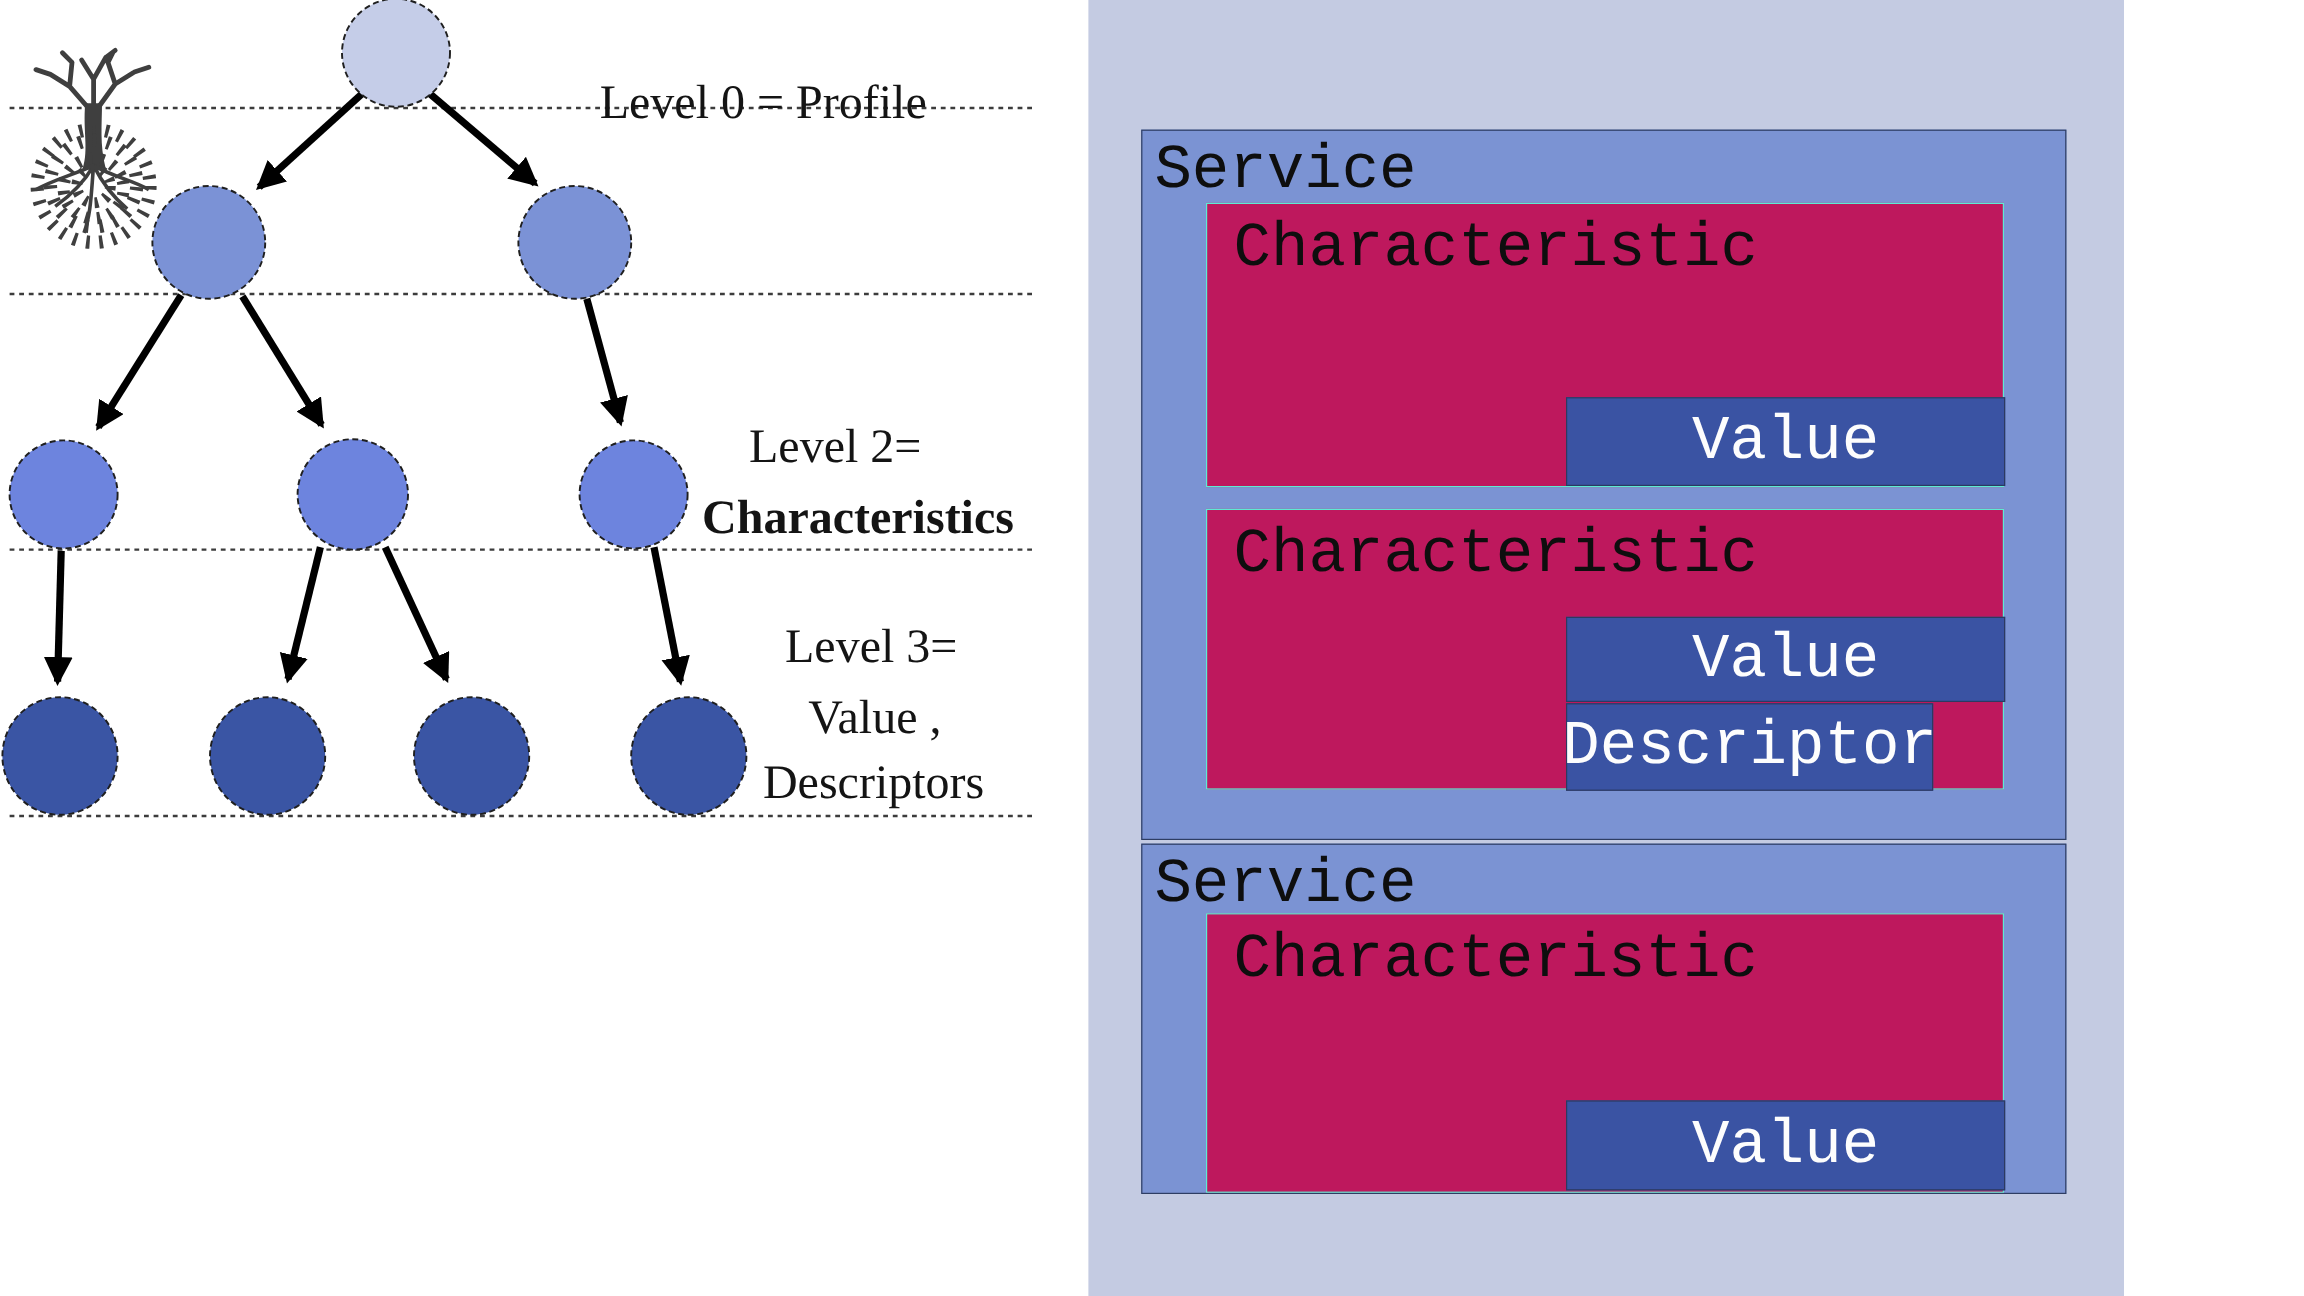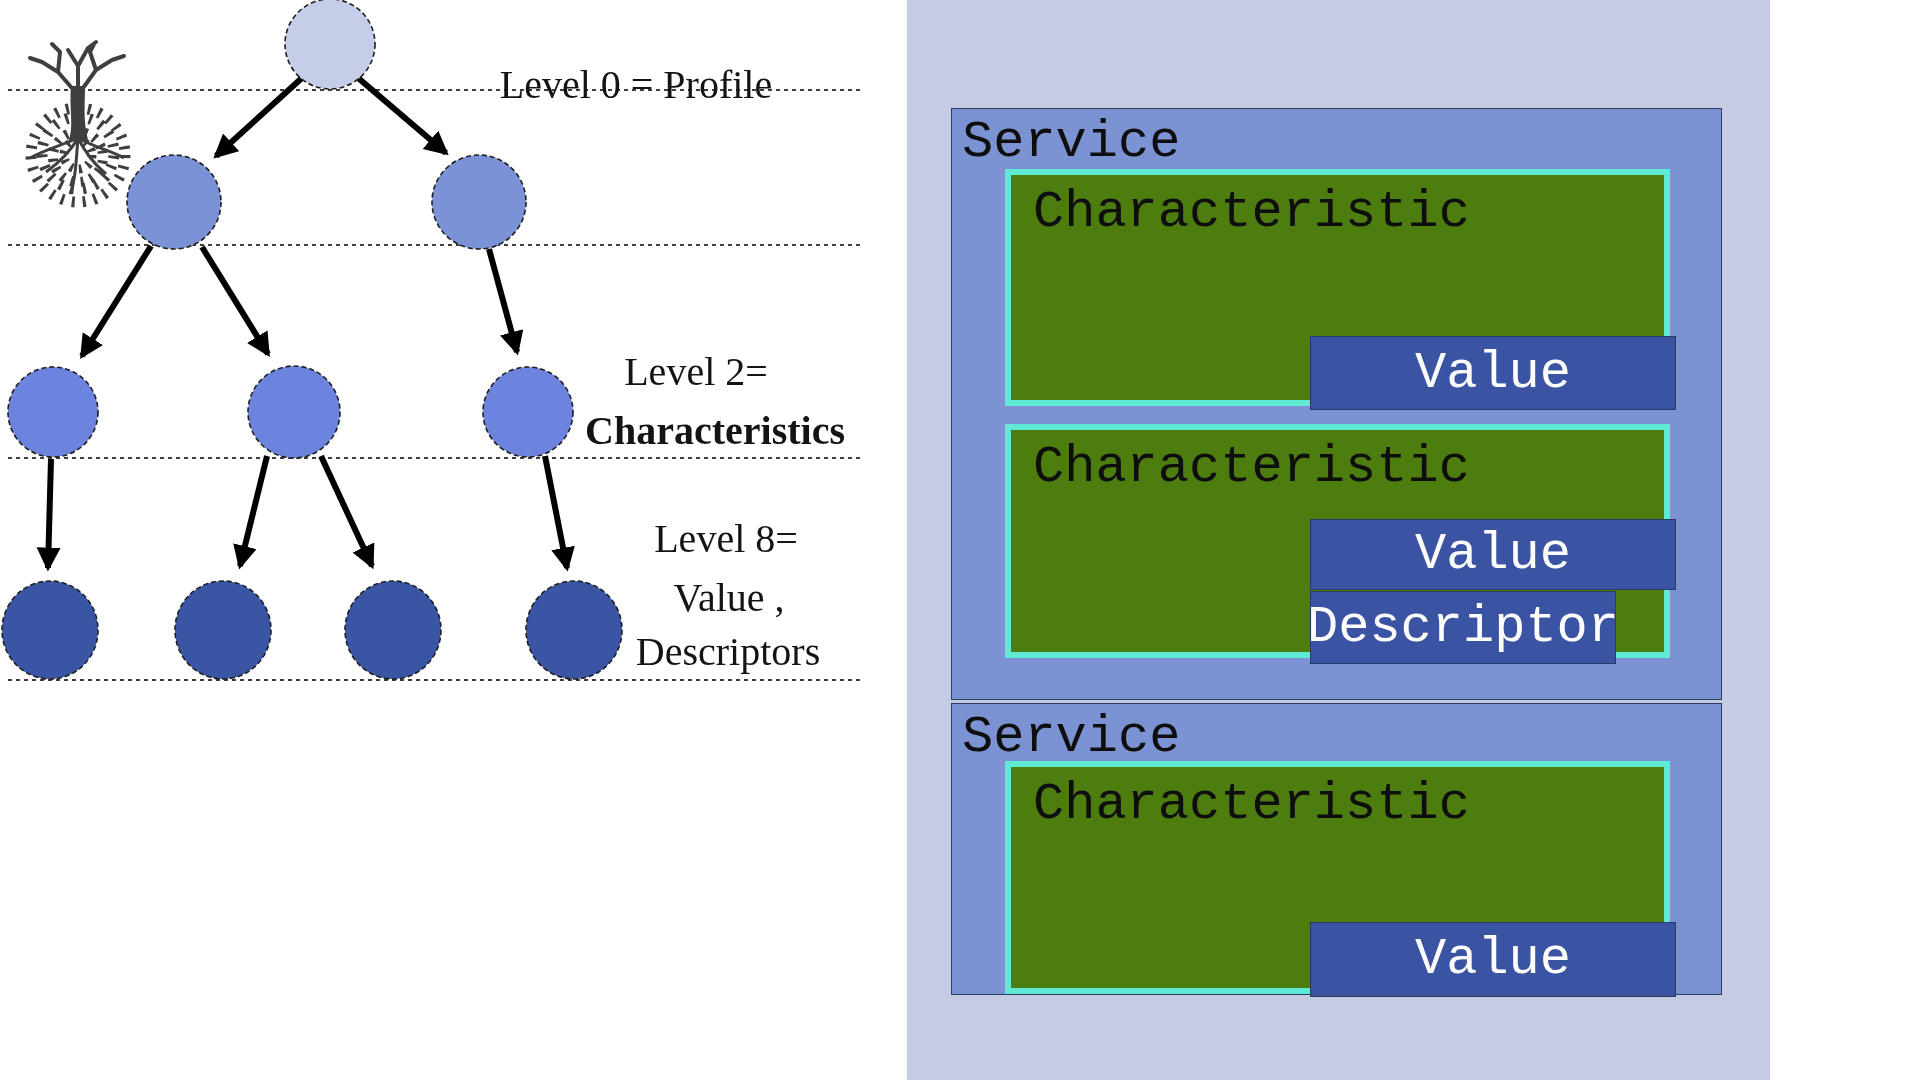--- a/index.html
+++ b/index.html
@@ -21,21 +21,21 @@
   .lbl-l3c{left:728px;top:652px;}
 
   
   .panel{position:absolute;left:907px;top:0;width:863px;height:1080px;background:#c4cbe2;}
   .panel-title{position:absolute;left:48px;top:34px;font-size:58px;line-height:1;}
   .box{position:absolute;box-sizing:border-box;}
   .service{background:#7b93d3;border:1px solid #2e3d63;font-family:Liberation Mono, monospace;}
   .svc1{left:44px;top:108px;width:771px;height:592px;}
   .svc2{left:44px;top:703px;width:771px;height:292px;}
   .svc-title{position:absolute;left:10px;top:4px;font-size:52px;line-height:1.15;}
-  .char{background:#4d7c0f;border:6px solid #5eead4;}
+  .char{background:#be185d;border:1px solid #5eead4;}
   .char1{left:53px;top:60px;width:665px;height:237px;}
   .char2{left:53px;top:315px;width:665px;height:234px;}
   .char3{left:53px;top:57px;width:665px;height:233px;}
   .char-title{position:absolute;left:22px;top:8px;font-size:52px;line-height:1.15;}
   .val{background:#3a53a3;border:1px solid #2c3a61;display:flex;align-items:center;justify-content:center;
        color:#fdfdfd;font-size:52px;}
   .val1{left:299px;top:161px;width:366px;height:74px;}
   .val2{left:299px;top:89px;width:366px;height:71px;}
   .desc1{left:299px;top:161px;width:306px;height:73px;}
   .val3{left:299px;top:155px;width:366px;height:75px;}
@@ -93,21 +93,21 @@
       <ellipse cx="50" cy="630" rx="48" ry="49" fill="#3a55a4"></ellipse>
       <ellipse cx="223" cy="630" rx="48" ry="49" fill="#3a55a4"></ellipse>
       <ellipse cx="393" cy="630" rx="48" ry="49" fill="#3a55a4"></ellipse>
       <ellipse cx="574" cy="630" rx="48" ry="49" fill="#3a55a4"></ellipse>
     </g>
   </svg>
 
   <div class="lbl lbl-l0">Level 0 = Profile</div>
   <div class="lbl lbl-l2a">Level 2=</div>
   <div class="lbl lbl-l2b"><b>Characteristics</b></div>
-  <div class="lbl lbl-l3a">Level 8=</div>
+  <div class="lbl lbl-l3a">Level 3=</div>
   <div class="lbl lbl-l3b">Value ,</div>
   <div class="lbl lbl-l3c">Descriptors</div>
 
   <div class="panel">
 
     <div class="box service svc1">
       <div class="svc-title">Service</div>
 
       <div class="box char char1">
         <div class="char-title">Characteristic</div>

